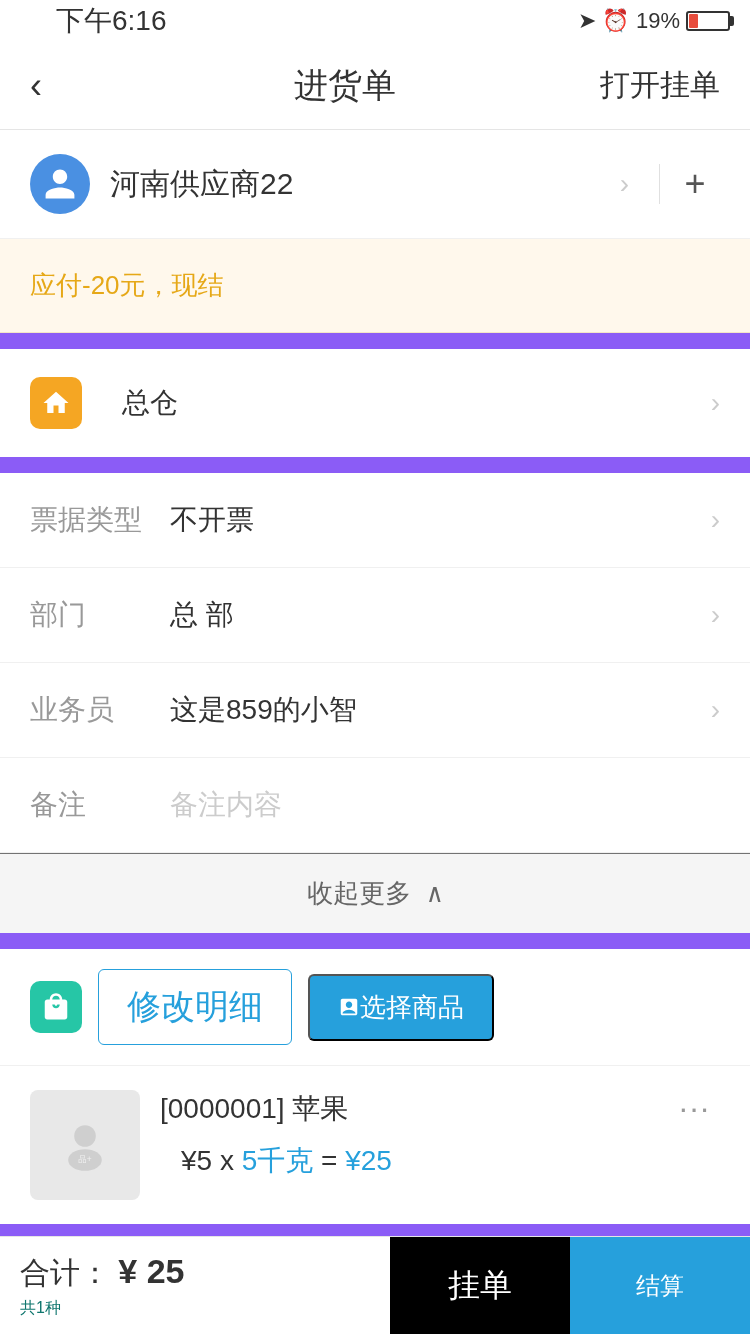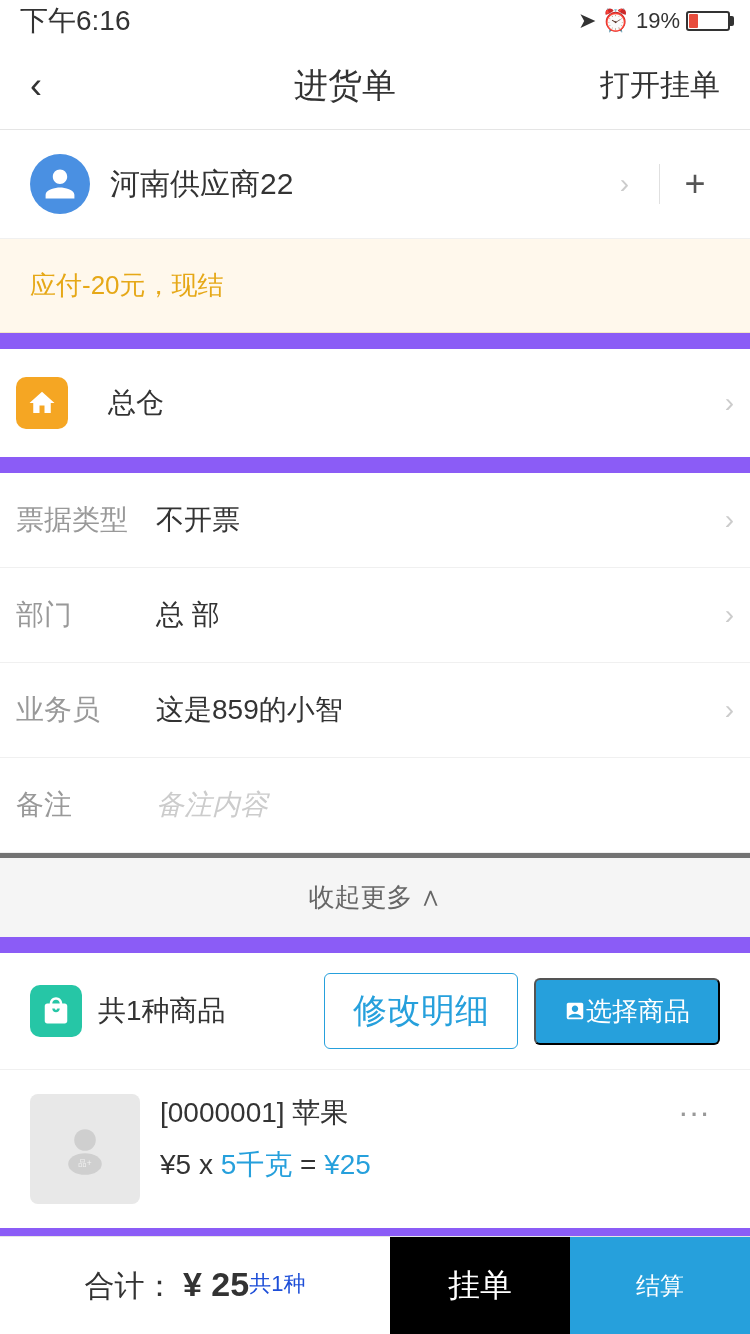--- a/index.html
+++ b/index.html
@@ -18,21 +18,21 @@
       height: 42px;
       background: #fff;
       display: flex;
       align-items: center;
       justify-content: space-between;
       padding: 0 20px;
       font-size: 24px;
       color: #333;
     }
     .status-left { display: flex; align-items: center; gap: 8px; }
-    .status-center { font-size: 28px; font-weight: 500; }
+    .status-center { font-size: 28px; font-weight: 500; margin-left: 36px; }
     .status-right { display: flex; align-items: center; gap: 6px; font-size: 22px; }
     .battery-icon {
       width: 44px; height: 20px; border: 2px solid #333; border-radius: 3px;
       position: relative; display: inline-flex; align-items: center;
     }
     .battery-icon::after {
       content: '';
       position: absolute;
       right: -6px; top: 50%; transform: translateY(-50%);
       width: 4px; height: 10px; background: #333; border-radius: 0 2px 2px 0;
@@ -95,46 +95,47 @@
       padding: 29px 30px;
       font-size: 26px;
       color: #e6a817;
       border-bottom: 1px solid #f5e6c8;
     }
 
     
     .row-item {
       display: flex;
       align-items: center;
-      padding: 28px 16px;
+      padding: 28px 30px;
       background: #fff;
       border-bottom: 1px solid #f0f0f0;
       cursor: pointer;
     }
     .row-item:last-child { border-bottom: none; }
     .row-icon {
       width: 52px; height: 52px; border-radius: 10px;
       background: #f5a623; display: flex; align-items: center; justify-content: center;
       margin-right: 20px; flex-shrink: 0;
     }
     .row-icon svg { width: 30px; height: 30px; fill: white; }
     .row-label { font-size: 28px; color: #999; min-width: 120px; }
     .row-value { flex: 1; font-size: 28px; color: #333; padding-left: 20px; }
-    .row-value-placeholder { color: #ccc; font-style: italic; }
+    .row-value-placeholder { color: #ccc; }
     .row-chevron { color: #ccc; font-size: 28px; margin-left: auto; }
 
     
     .collapse-btn {
       background: #f5f5f5;
       padding: 22px 30px;
       text-align: center;
       font-size: 26px;
       color: #666;
       cursor: pointer;
-      border-top: 5px solid #737373;
+      border-top: 1px solid #737373;
+      font-family: Liberation Mono, monospace;
     }
 
     
     .product-header {
       display: flex;
       align-items: center;
       padding: 20px 30px;
       background: #fff;
       border-bottom: 1px solid #f0f0f0;
     }
@@ -167,45 +168,45 @@
       margin-bottom: 0;
     }
     .product-thumb {
       width: 110px; height: 110px; background: #e8e8e8; border-radius: 8px;
       display: flex; align-items: center; justify-content: center;
       flex-shrink: 0; margin-right: 20px;
     }
     .product-thumb svg { width: 60px; height: 60px; opacity: 0.4; }
     .product-info { flex: 1; }
     .product-name { font-size: 28px; color: #333; margin-bottom: 14px; }
-    .product-price { font-size: 28px; color: #333; }
+    .product-price { font-size: 28px; color: #333; margin-left: 21px; }
     .product-price .blue { color: #26a0dc; }
     .product-more {
       color: #999; font-size: 32px; cursor: pointer;
       padding: 0 10px;
     }
 
     
     .footer {
       position: fixed;
       bottom: 0; left: 0; width: 750px;
       height: 98px;
       display: flex;
       align-items: center;
       background: #fff;
       border-top: 1px solid #e5e5e5;
       z-index: 100;
     }
     .footer-total {
       flex: 1; padding: 0 20px;
-      display: flex; justify-content: center;
+      display: flex; flex-direction: column; justify-content: center;
     }
     .footer-total-row { font-size: 30px; color: #333; }
     .footer-total-row .amount { font-size: 34px; font-weight: 600; }
-    .footer-count { font-size: 22px; color: #1d4ed8; margin-top: 4px; }
+    .footer-count { font-size: 16px; color: #0f766e; margin-top: 4px; }
     .footer-btn-hang {
       width: 180px; height: 98px; background: #000000;
       display: flex; align-items: center; justify-content: center;
       font-size: 32px; color: #fff; cursor: pointer; flex-shrink: 0;
     }
     .footer-btn-checkout {
       width: 180px; height: 98px; background: #26a0dc;
       display: flex; align-items: center; justify-content: center;
       font-size: 24px; color: #fff; cursor: pointer; flex-shrink: 0;
     }
@@ -292,21 +293,20 @@
     <div class="collapse-btn">收起更多 ∧</div>
   </div>
 
   <div class="section">
     <div class="product-header">
       <div class="product-count-icon">
         <svg viewBox="0 0 24 24">
           <path d="M19 6h-2c0-2.76-2.24-5-5-5S7 3.24 7 6H5c-1.1 0-2 .9-2 2v12c0 1.1.9 2 2 2h14c1.1 0 2-.9 2-2V8c0-1.1-.9-2-2-2zm-7-3c1.66 0 3 1.34 3 3H9c0-1.66 1.34-3 3-3zm0 10c-1.66 0-3-1.34-3-3h2c0 .55.45 1 1 1s1-.45 1-1h2c0 1.66-1.34 3-3 3z"></path>
         </svg>
       </div>
-      <div class="product-count-text">共1种商品</div>
       <button class="btn-outline">修改明细</button>
       <button class="btn-primary">
         <svg viewBox="0 0 24 24">
           <path d="M19 3H5c-1.1 0-2 .9-2 2v14c0 1.1.9 2 2 2h14c1.1 0 2-.9 2-2V5c0-1.1-.9-2-2-2zm-7 3c1.93 0 3.5 1.57 3.5 3.5S13.93 13 12 13s-3.5-1.57-3.5-3.5S10.07 6 12 6zm7 13H5v-.23c0-.62.28-1.2.76-1.58C7.47 15.82 9.64 15 12 15s4.53.82 6.24 2.19c.48.38.76.97.76 1.58V19z"></path>
         </svg>
         <span>选择商品</span>
       </button>
     </div>
 
     <div class="product-item">

